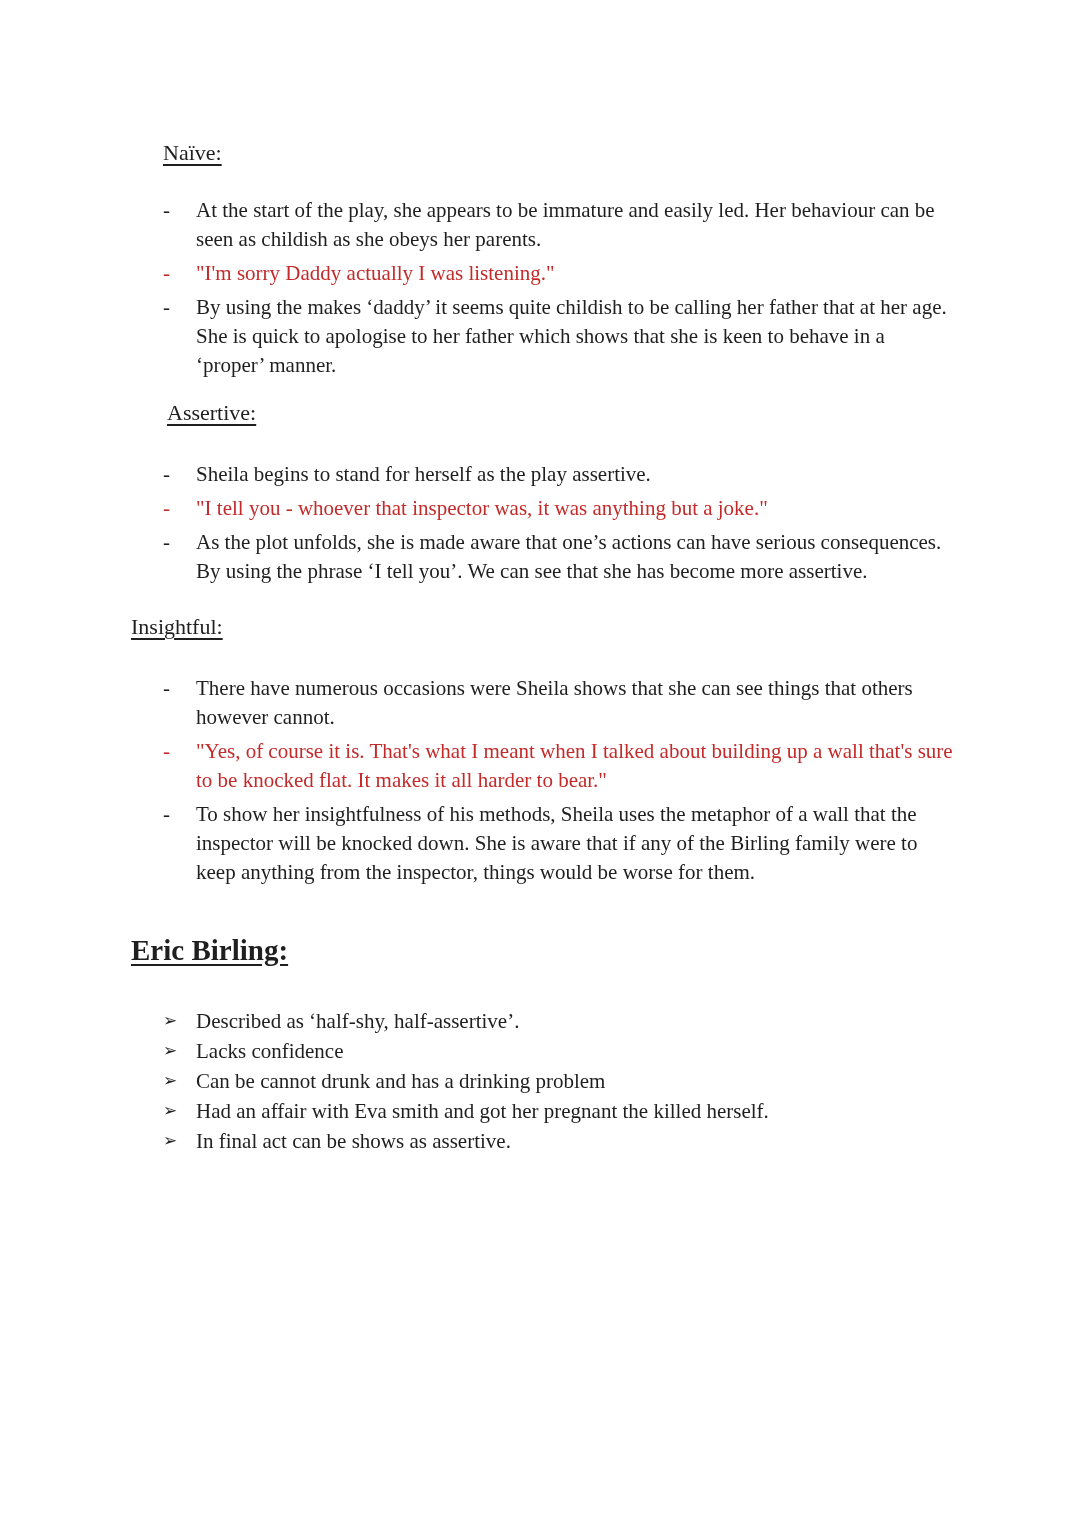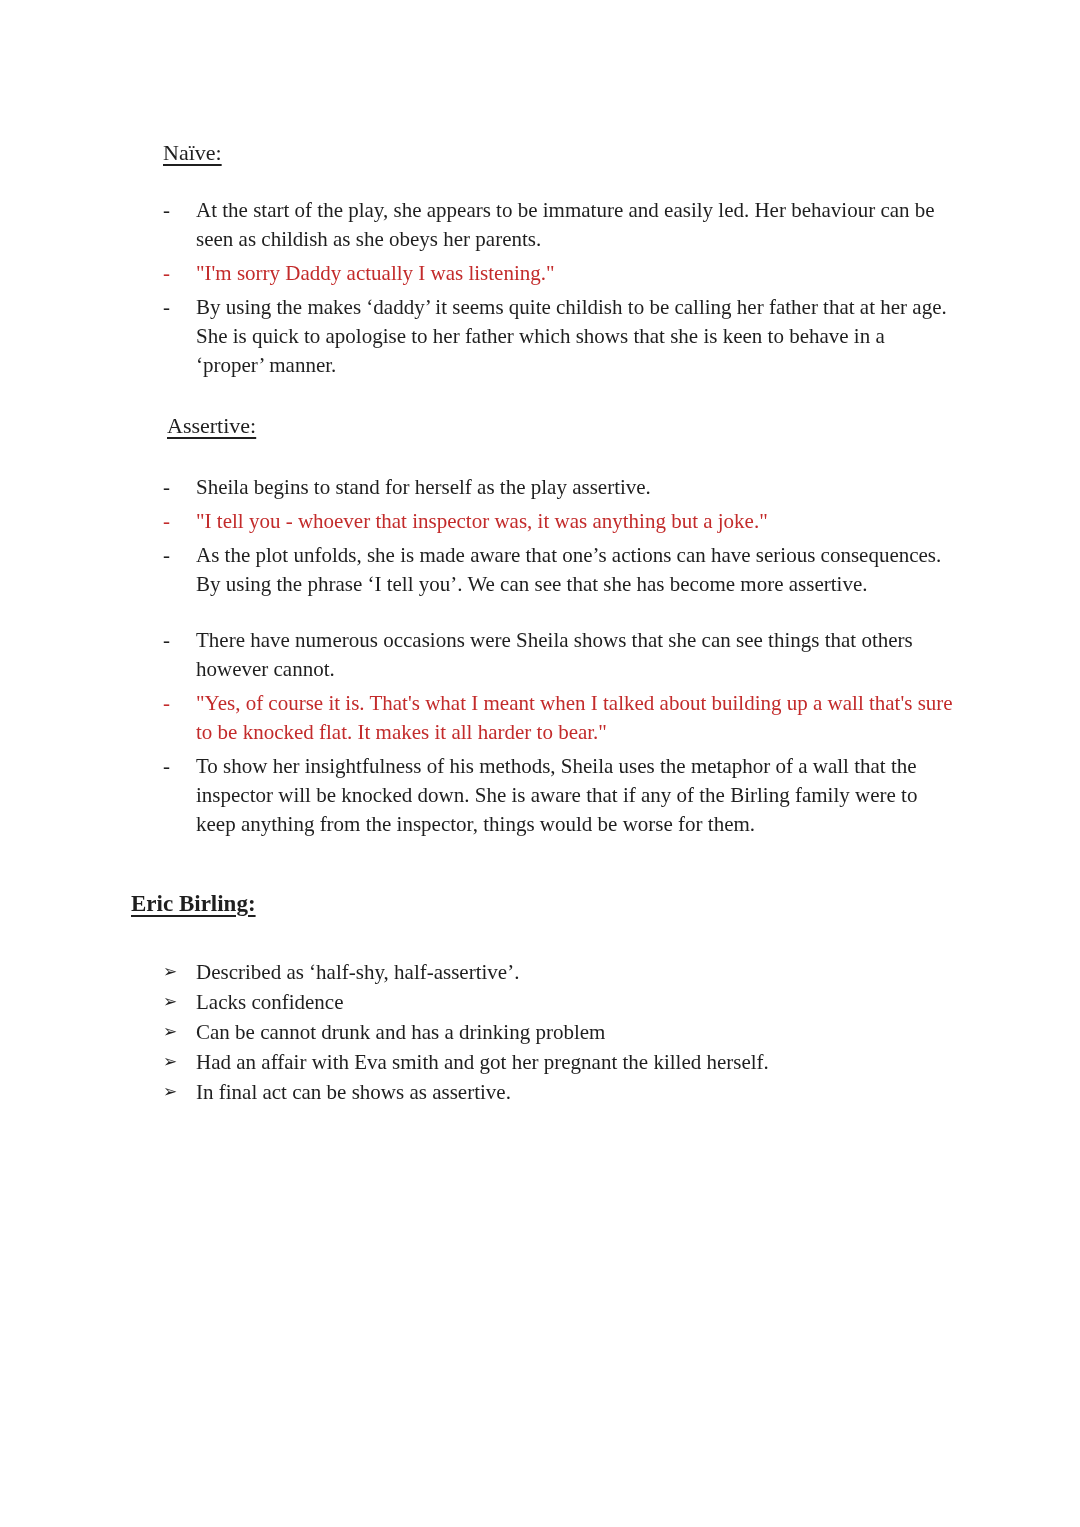--- a/index.html
+++ b/index.html
@@ -29,26 +29,26 @@
     font-weight: normal;
     line-height: 24px;
     margin: 0;
     text-decoration: underline;
     text-underline-offset: 4px;
     display: inline-block;
   }
   .heading-row { margin: 0; }
   .sec-naive .heading-row { margin-left: 32px; }
   .sec-naive .heading-row { margin-bottom: 28px; }
-  .sec-assertive { margin-top: 32px; }
+  .sec-assertive { margin-top: 19px; }
   .sec-assertive .heading-row { margin-left: 36px; margin-bottom: 32px; }
   .sec-insightful { margin-top: 27px; }
   .sec-insightful .heading-row { margin-bottom: 32px; }
   .sec-eric { margin-top: 51px; }
-  .sec-eric .heading { font-size: 23px; font-weight: bold; }
+  .sec-eric .heading { font-size: 29px; font-weight: bold; }
   .sec-background { margin-top: 38px; }
   .sec-background .heading-row { margin-bottom: 33px; }
   ul.list {
     list-style: none;
     margin: 0;
     padding: 0 0 0 32px;
   }
   li.item {
     display: flex;
     align-items: flex-start;
@@ -102,20 +102,23 @@
         <span class="text">"I tell you - whoever that inspector was, it was anything but a joke."</span>
       </li>
       <li class="item">
         <span class="marker">-</span>
         <span class="text">As the plot unfolds, she is made aware that one’s actions can have serious consequences. By using the phrase ‘I tell you’. We can see that she has become more assertive.</span>
       </li>
     </ul>
   </section>
 
   <section class="sec-insightful">
+    <div class="heading-row">
+      <h2 class="heading">Insightful:</h2>
+    </div>
     <ul class="list dash-list">
       <li class="item">
         <span class="marker">-</span>
         <span class="text">There have numerous occasions were Sheila shows that she can see things that others however cannot.</span>
       </li>
       <li class="item red">
         <span class="marker">-</span>
         <span class="text">"Yes, of course it is. That's what I meant when I talked about building up a wall that's sure to be knocked flat. It makes it all harder to bear."</span>
       </li>
       <li class="item">

